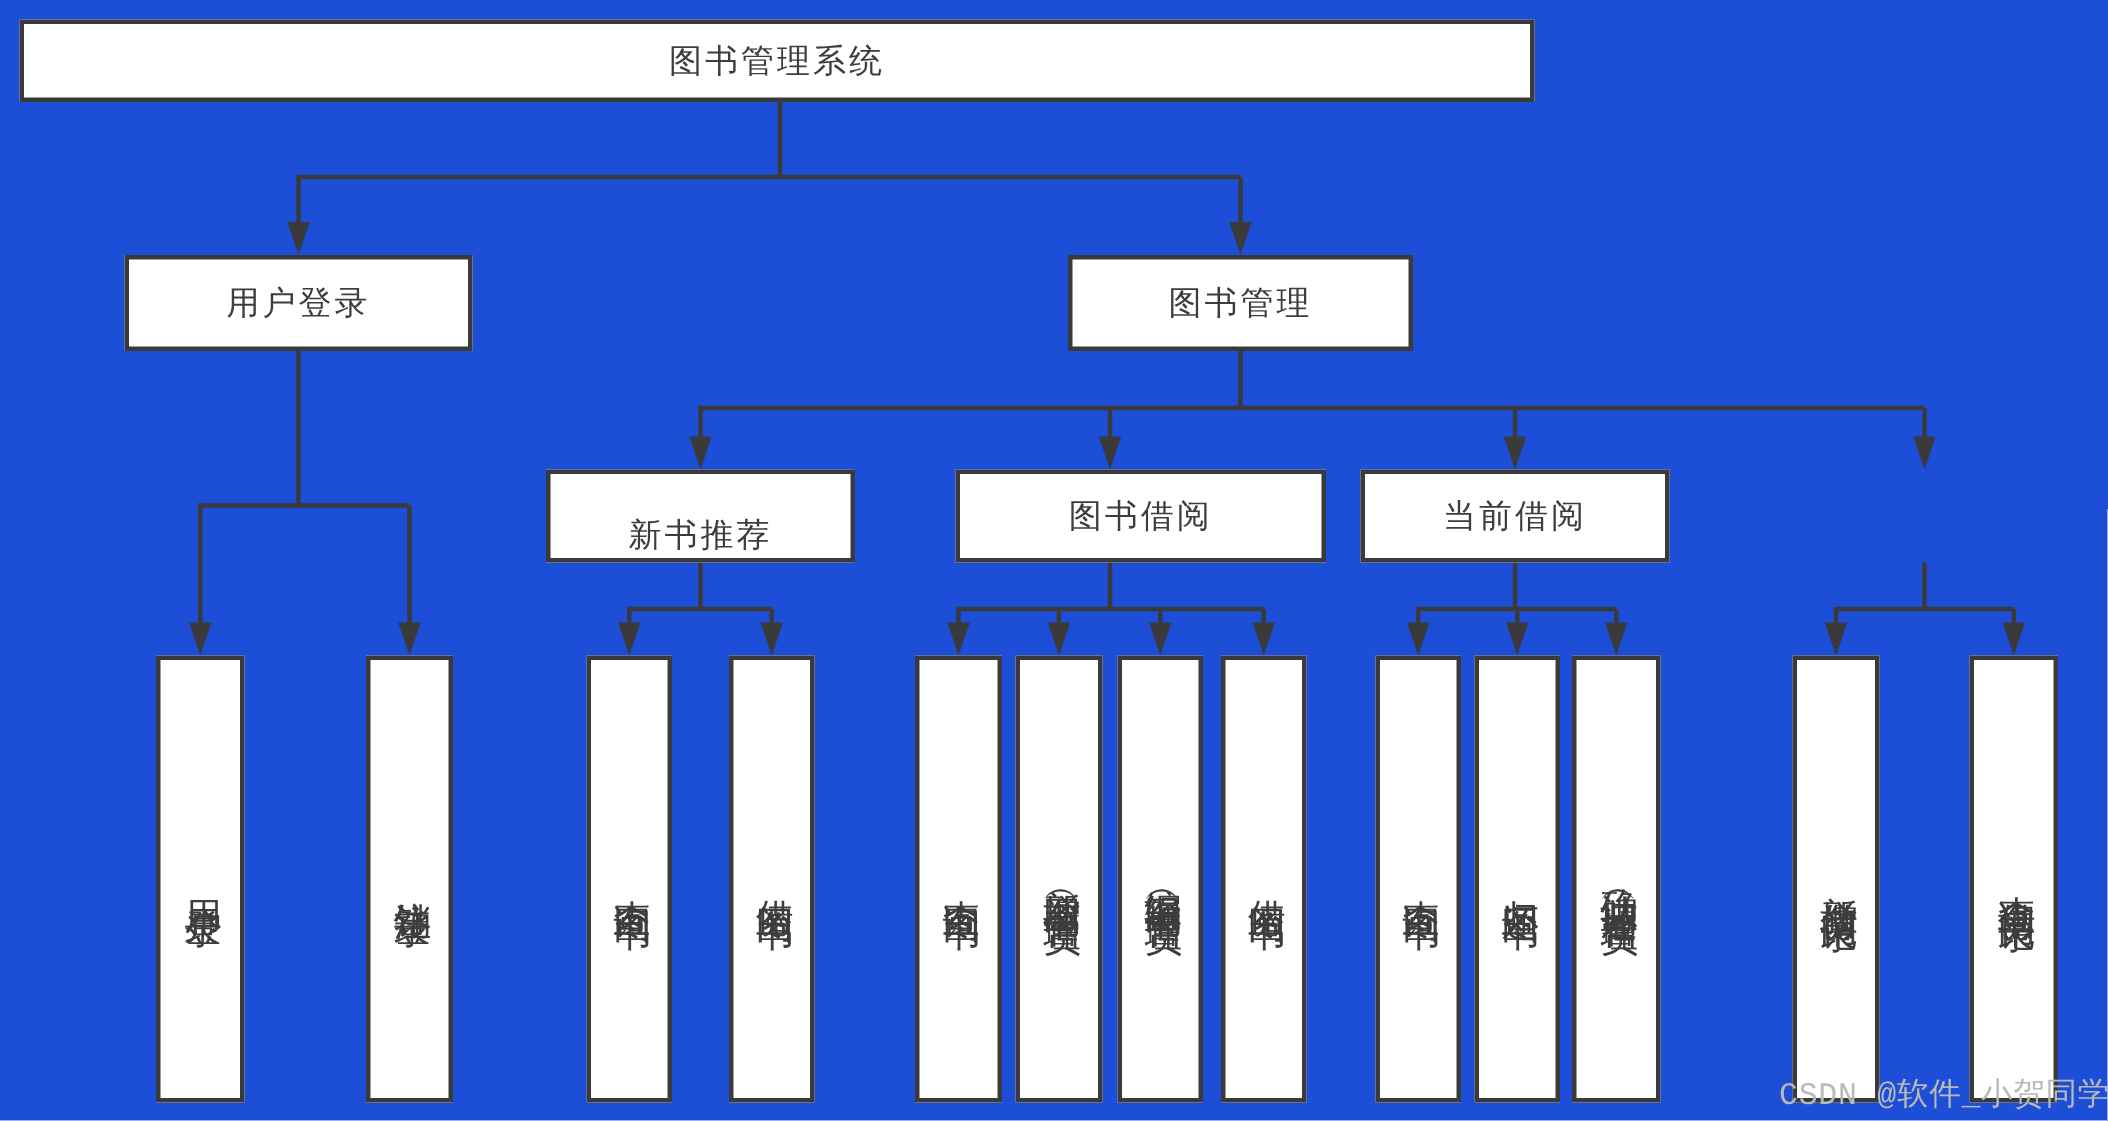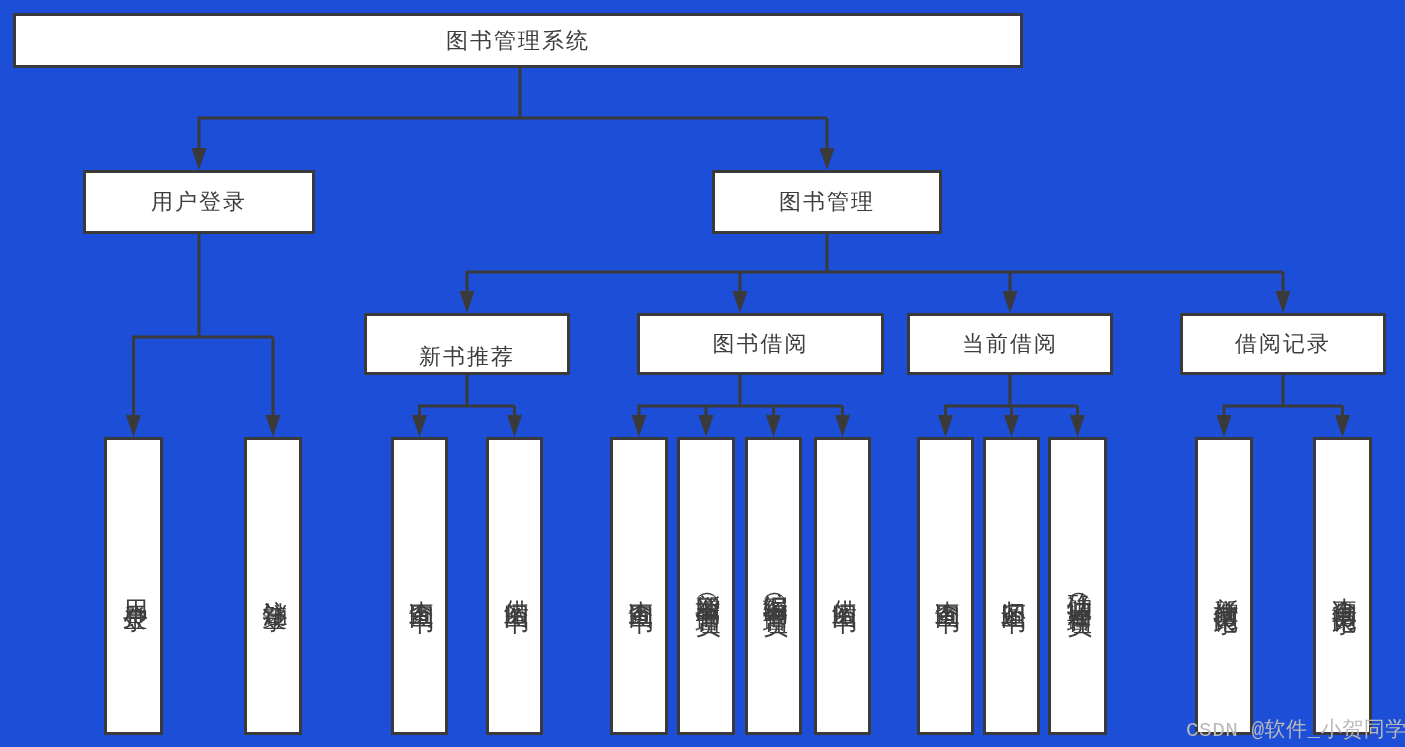--- a/index.html
+++ b/index.html
@@ -110,23 +110,20 @@
 
   <div class="node h-node" style="left:364px; top:313px; width:206px; height:62px;align-items:flex-end;">
     <span>新书推荐</span>
   </div>
   <div class="node h-node" style="left:637px; top:313px; width:247px; height:62px;">
     <span>图书借阅</span>
   </div>
   <div class="node h-node" style="left:907px; top:313px; width:206px; height:62px;">
     <span>当前借阅</span>
   </div>
-  <div class="node h-node" style="left:1180px; top:313px; width:206px; height:62px;">
-    <span>借阅记录</span>
-  </div>
 
   <div class="node v-node" style="left:104px; top:437px; width:59px; height:298px;">
     <span>用户登录</span>
   </div>
   <div class="node v-node" style="left:244px; top:437px; width:58px; height:298px;">
     <span>注销登录</span>
   </div>
 
   <div class="node v-node" style="left:391px; top:437px; width:57px; height:298px;">
     <span>查询图书</span>

